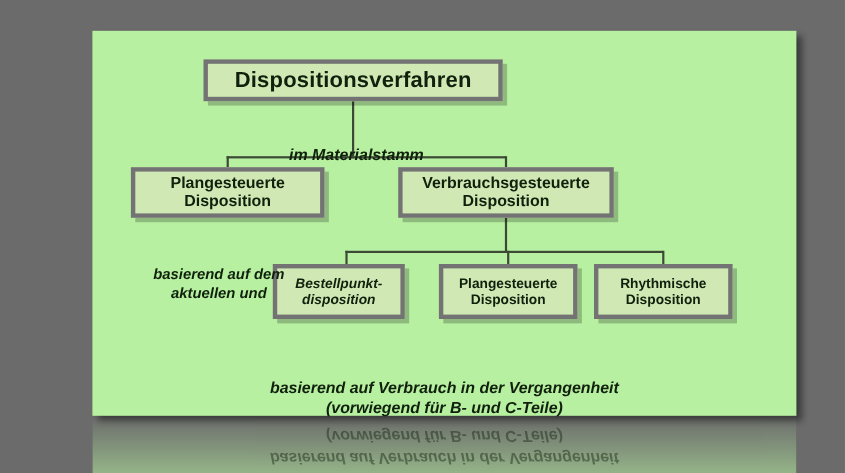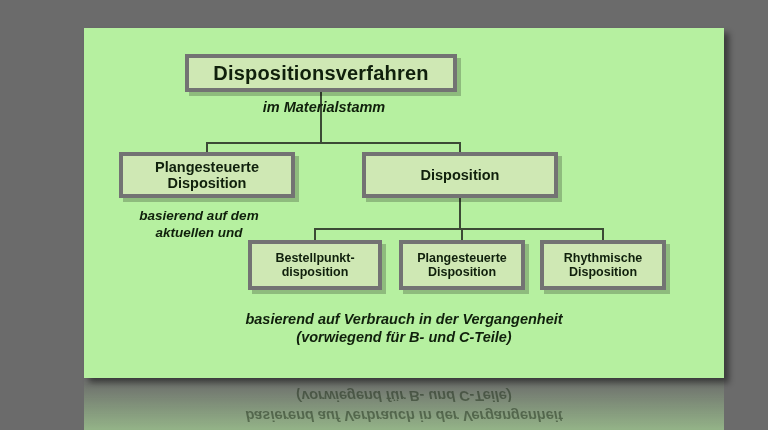--- a/index.html
+++ b/index.html
@@ -82,40 +82,41 @@
   .box.title {
     font-size: 20px;
     letter-spacing: 0.2px;
   }
   .box.level2 { font-size: 14.5px; }
   .box.level3 { font-size: 12.5px; }
 
   #box-title  { left: 101px; top: 26px;  width: 272px; height: 38px; }
   #box-plan   { left: 35px;  top: 124px; width: 176px; height: 46px; }
   #box-verbr  { left: 278px; top: 124px; width: 196px; height: 46px; }
-  #box-bestell{ left: 164px; top: 212px; width: 134px; height: 50px; }
+  #box-bestell{ left: 164px; top: 212px; width: 120px; height: 50px; font-style: italic; }
   #box-stoch  { left: 315px; top: 212px; width: 126px; height: 50px; }
   #box-rhythm { left: 456px; top: 212px; width: 126px; height: 50px; }
 
   
   .line {
     position: absolute;
     background: #3c4a35;
   }
   .vline { width: 2px; }
   .hline { height: 2px; }
 
   
   .note {
     position: absolute;
     font-style: italic;
     font-weight: bold;
     color: #10200c;
     text-align: center;
     line-height: 1.25;
+    margin-top: 34px;
   }
   #note-mat {
     left: 140px; top: 70px; width: 200px;
     font-size: 14.5px;
   }
   #note-left {
     left: 8px; top: 180px; width: 214px;
     font-size: 13.5px;
   }
   #note-bottom {
@@ -152,20 +153,21 @@
 
     <div class="box level2" id="box-plan">
       <div>
         <div>Plangesteuerte</div>
         <div>Disposition</div>
       </div>
     </div>
 
     <div class="box level2" id="box-verbr">
       <div>
+        <div>Verbrauchsgesteuerte</div>
         <div>Disposition</div>
       </div>
     </div>
 
     <div class="box level3" id="box-bestell">
       <div>
         <div>Bestellpunkt-</div>
         <div>disposition</div>
       </div>
     </div>

